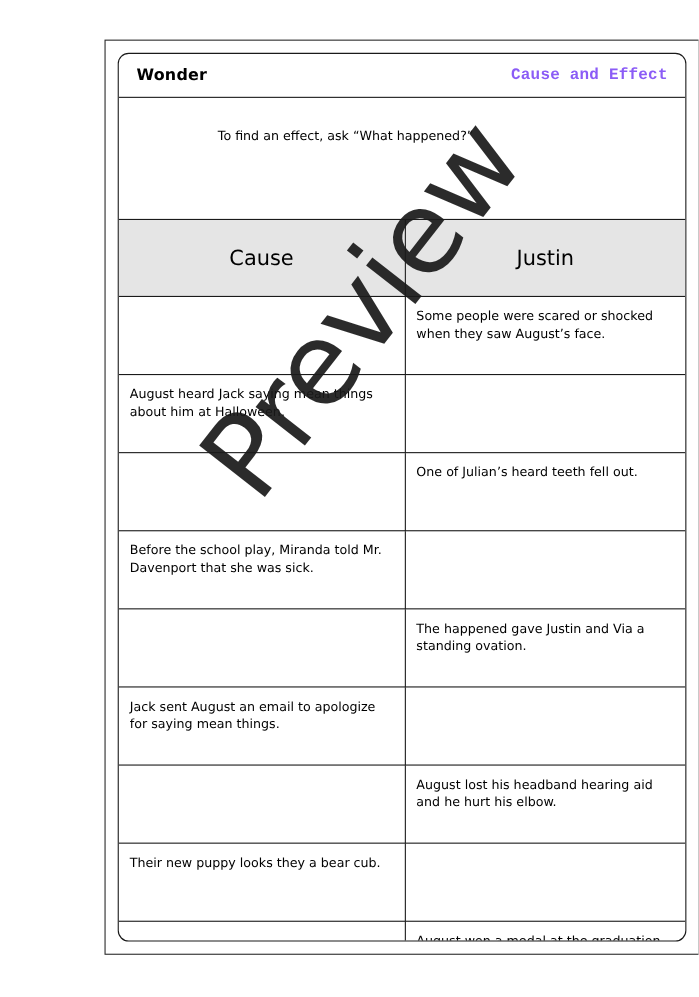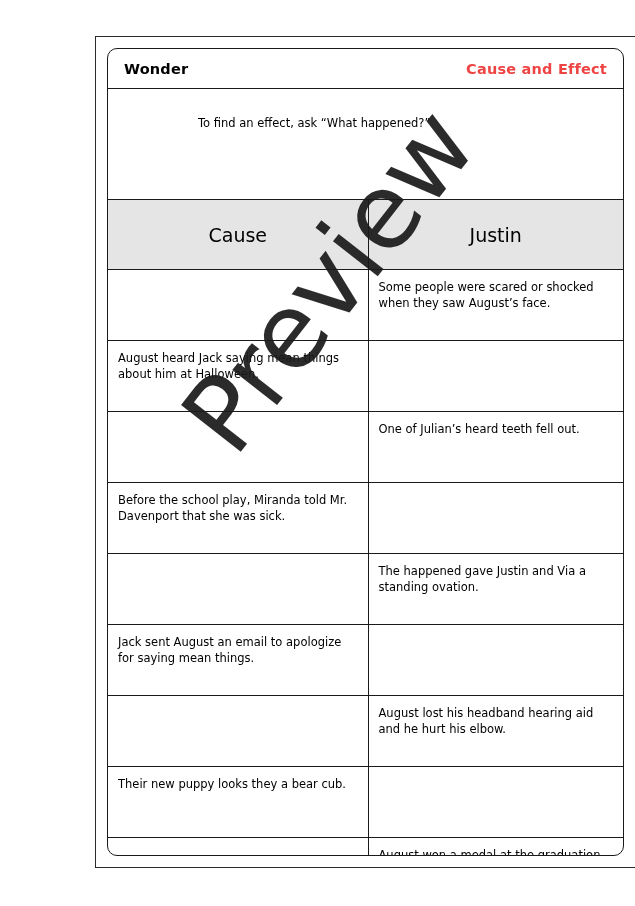--- a/index.html
+++ b/index.html
@@ -59,22 +59,23 @@
   .ws-title {
     font-size: 14.5px;
     font-weight: bold;
     color: #000000;
     letter-spacing: 0.2px;
   }
 
   .ws-subject {
     font-size: 14.5px;
     font-weight: bold;
-    color: #ef4444;
+    color: #8b5cf6;
     letter-spacing: 0.2px;
+    font-family: Liberation Mono, monospace;
   }
 
   .ws-intro {
     border-bottom: 1.5px solid #1a1a1a;
     padding: 12px 16px 14px 16px;
     box-sizing: border-box;
     height: 111px;
   }
 
   .ws-intro p {

